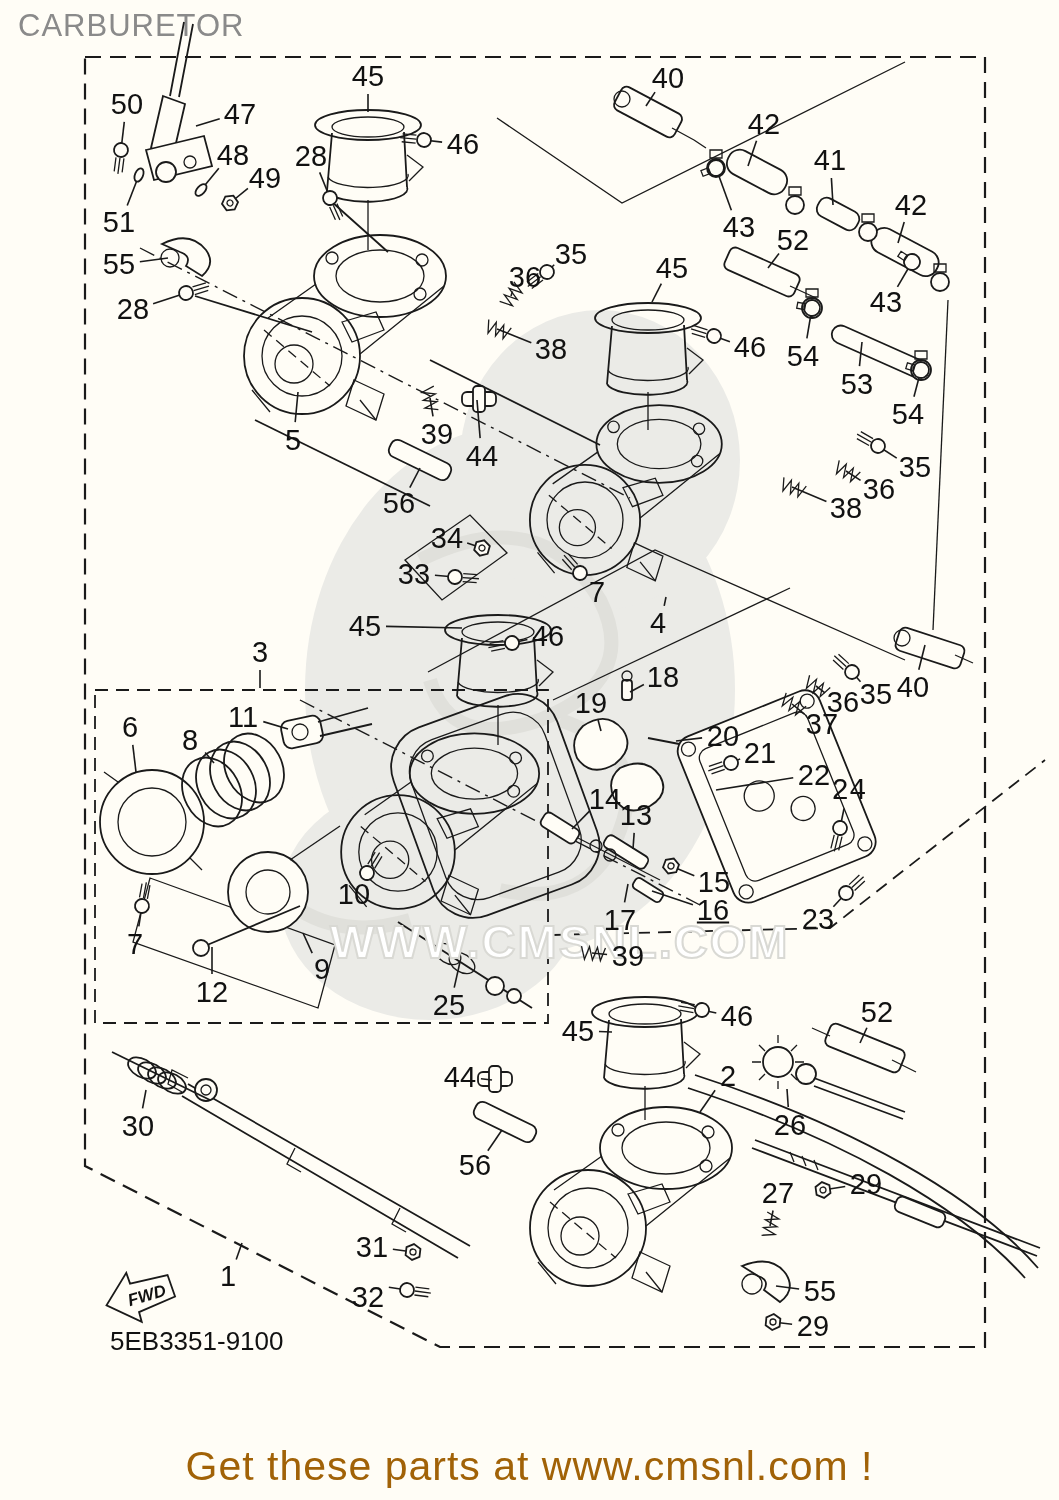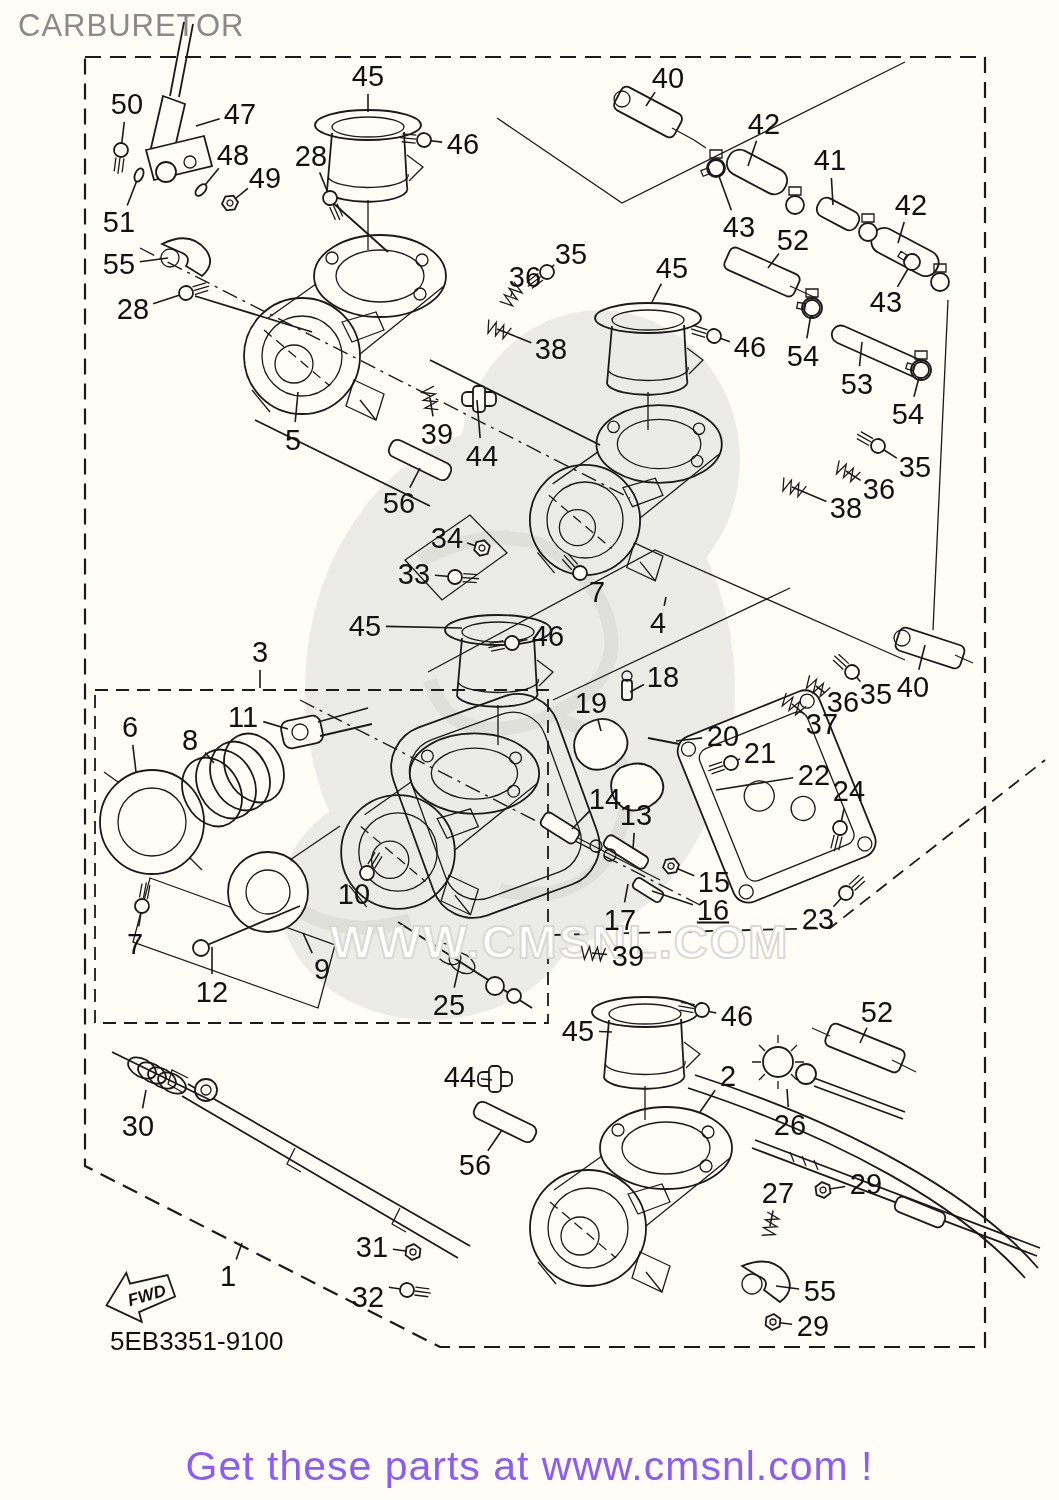--- a/index.html
+++ b/index.html
@@ -571,21 +571,21 @@
       <div class="part-label" style="left: 243px; top: 717px;">11</div>
       <div class="part-label" style="left: 130px; top: 727px;">6</div>
       <div class="part-label" style="left: 190px; top: 740px;">8</div>
       <div class="part-label" style="left: 723px; top: 736px;">20</div>
       <div class="part-label" style="left: 760px; top: 753px;">21</div>
       <div class="part-label" style="left: 814px; top: 775px;">22</div>
       <div class="part-label" style="left: 822px; top: 724px;">37</div>
       <div class="part-label" style="left: 843px; top: 702px;">36</div>
       <div class="part-label" style="left: 876px; top: 694px;">35</div>
       <div class="part-label" style="left: 913px; top: 687px;">40</div>
-      <div class="part-label" style="left: 849px; top: 791px;">24</div>
+      <div class="part-label" style="left: 849px; top: 791px; font-family: Liberation Mono, monospace;">24</div>
       <div class="part-label" style="left: 605px; top: 799px;">14</div>
       <div class="part-label" style="left: 636px; top: 815px;">13</div>
       <div class="part-label" style="left: 714px; top: 882px;">15</div>
       <div class="part-label" style="left: 713px; top: 910px; text-decoration: underline;">16</div>
       <div class="part-label" style="left: 620px; top: 920px;">17</div>
       <div class="part-label" style="left: 818px; top: 919px;">23</div>
       <div class="part-label" style="left: 135px; top: 944px;">7</div>
       <div class="part-label" style="left: 354px; top: 894px;">10</div>
       <div class="part-label" style="left: 322px; top: 969px;">9</div>
       <div class="part-label" style="left: 212px; top: 992px;">12</div>
@@ -601,14 +601,14 @@
       <div class="part-label" style="left: 790px; top: 1125px;">26</div>
       <div class="part-label" style="left: 372px; top: 1247px;">31</div>
       <div class="part-label" style="left: 368px; top: 1285px; margin-top: 12px;">32</div>
       <div class="part-label" style="left: 228px; top: 1276px;">1</div>
       <div class="part-label" style="left: 778px; top: 1193px;">27</div>
       <div class="part-label" style="left: 866px; top: 1184px;">29</div>
       <div class="part-label" style="left: 820px; top: 1291px;">55</div>
       <div class="part-label" style="left: 813px; top: 1326px;">29</div>
     </div>
 
-  <div class="footer-line" style="color: #8b5cf6;">Get these parts at www.cmsnl.com !</div>
+  <div class="footer-line" style="color: #a16207;">Get these parts at www.cmsnl.com !</div>
 </div>
 
 </body></html>

